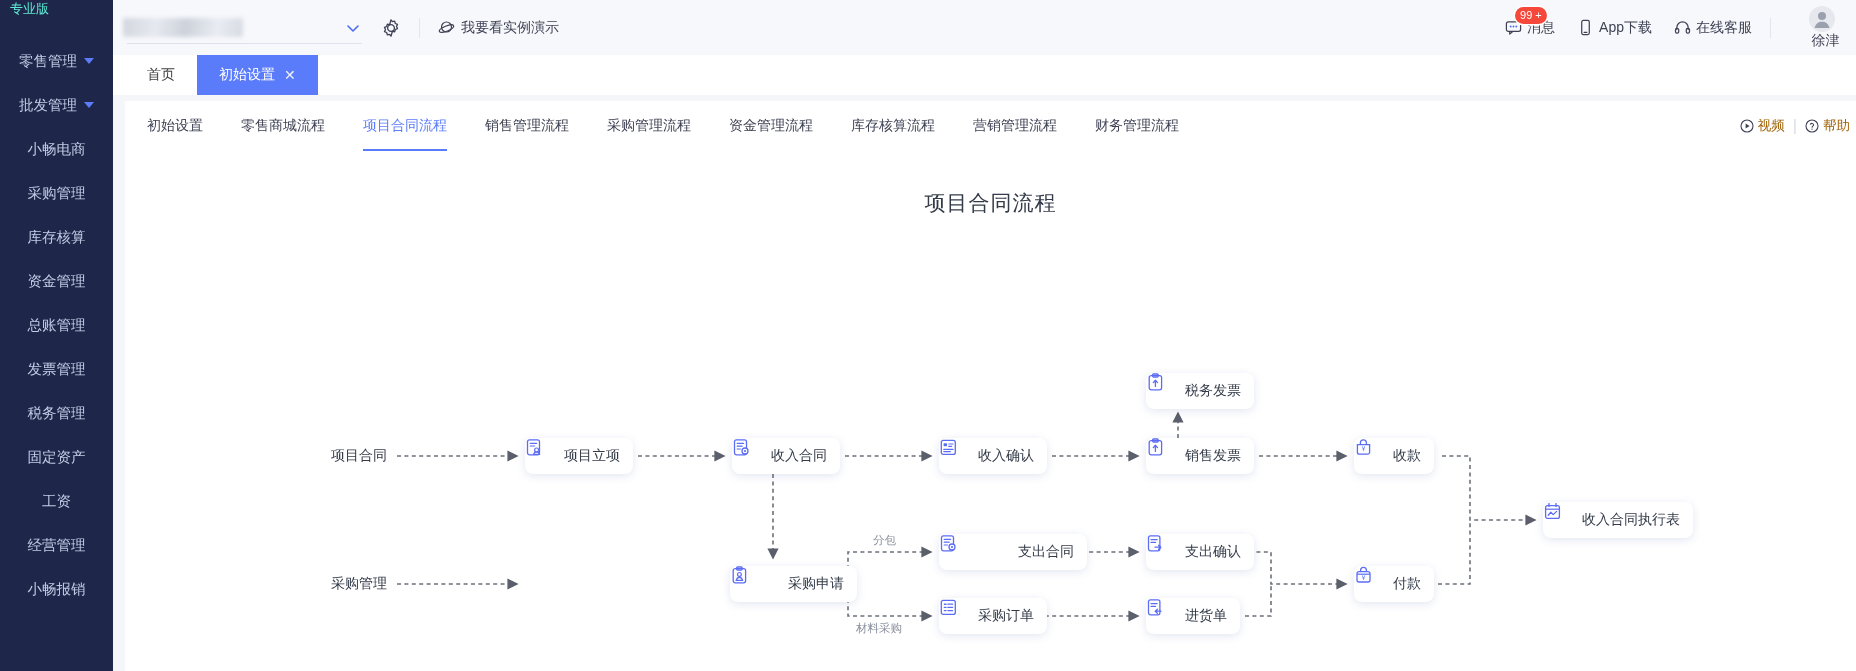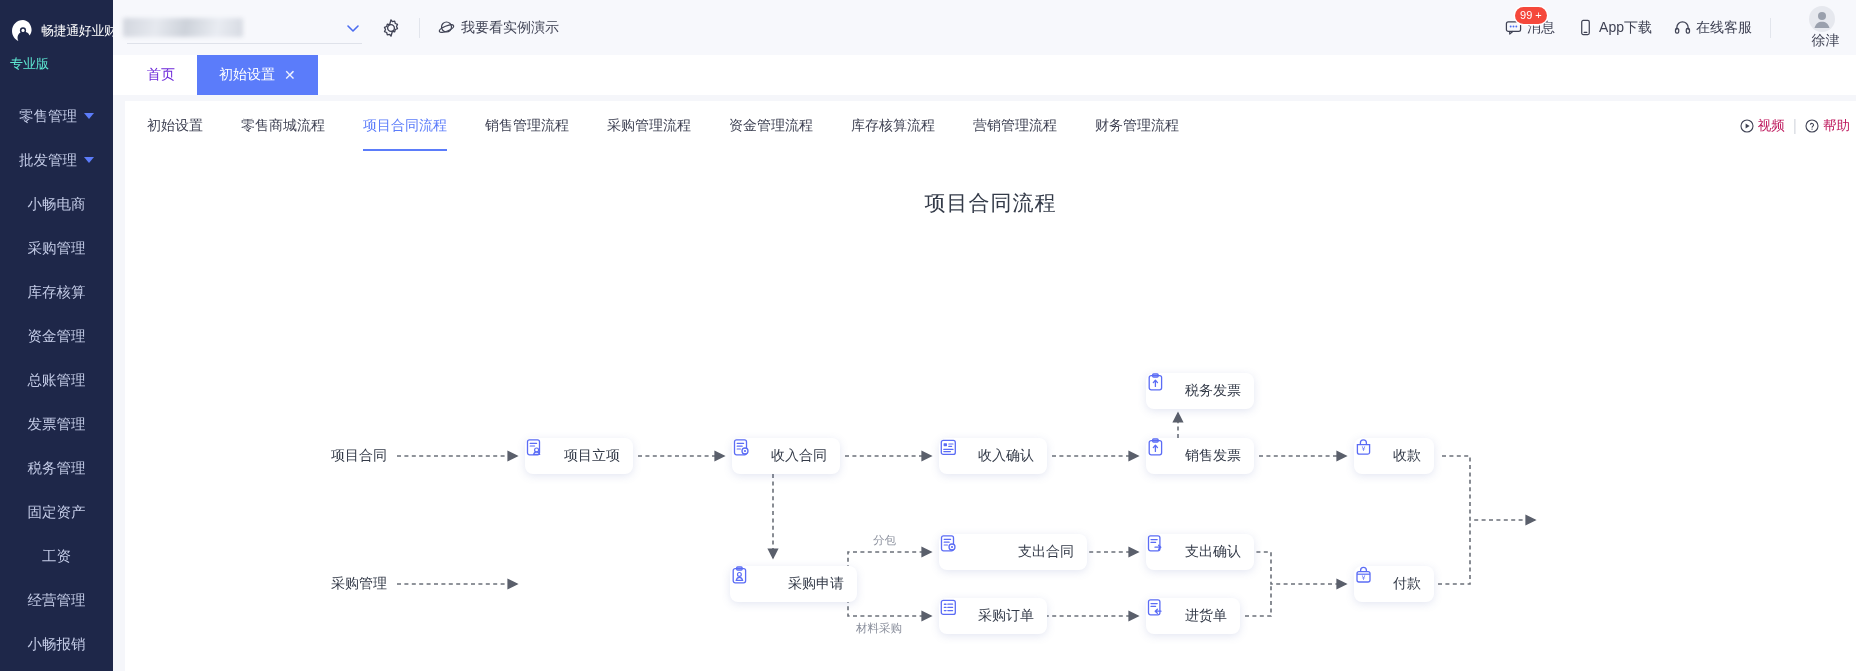--- a/index.html
+++ b/index.html
@@ -78,21 +78,21 @@
   }
   .uname { color: #3f4254; font-size: 14px; white-space: nowrap; }
 
   
   .tabstrip {
     height: 40px; min-height: 40px; background: #ffffff;
     display: flex; align-items: stretch; padding-left: 12px;
   }
   .tab {
     display: flex; align-items: center; padding: 0 22px;
-    font-size: 14px; color: #6d28d9; cursor: pointer;
+    font-size: 14px; color: #404040; cursor: pointer;
   }
   .tab.active { background: #5b7cfa; color: #ffffff; }
   .tab .tclose { margin-left: 9px; font-size: 14px; opacity: .9; }
 
   
   .content {
     flex: 1; margin: 6px 0 0 12px; background: #ffffff;
     position: relative; overflow: hidden;
   }
   .subnav {
@@ -102,21 +102,21 @@
   .subtab {
     font-size: 14px; color: #3f4254; margin-right: 38px;
     height: 50px; display: flex; align-items: center; cursor: pointer; position: relative;
     white-space: nowrap;
   }
   .subtab.active { color: #5b7cfa; }
   .subtab.active::after {
     content: ""; position: absolute; left: 0; right: 0; bottom: 0; height: 2px; background: #5b7cfa;
   }
   .subnav-right { margin-left: auto; display: flex; align-items: center; padding-right: 6px; }
-  .snr-link { display: flex; align-items: center; color: #be185d; font-size: 13.5px; cursor: pointer; }
+  .snr-link { display: flex; align-items: center; color: #a16207; font-size: 13.5px; cursor: pointer; }
   .snr-link .sl-ico { width: 14px; height: 14px; margin-right: 4px; }
   .snr-sep { color: #d9dce3; margin: 0 8px; }
 
   .diagram-title {
     text-align: center; font-size: 21px; color: #333a48; margin-top: 38px; letter-spacing: 1px;
   }
 
   
   .canvas { position: absolute; left: 0; top: 0; width: 1744px; height: 560px; }
   .canvas svg { position: absolute; left: 0; top: 0; }
@@ -137,32 +137,20 @@
   .edgelabel {
     position: absolute; font-size: 11.5px; color: #8a8f9c; white-space: nowrap;
   }
 </style>
 </head>
 <body>
 
 <div id="app">
 
   <aside class="sidebar">
-    <div class="brand">
-      <span class="brand-logo">
-        <svg viewBox="0 0 26 26" width="26" height="26">
-          <path d="M13 2 C6.9 2 2 6.9 2 13 c0 4.4 2.6 8.2 6.3 10 -1.2-2.4-1-5.3 .8-7.4 2.3-2.6 6.3-2.8 8.8-.5 .7 .6 1.2 1.4 1.5 2.3 1.8-1.9 2.6-4.6 2-7.2C20.6 5.6 17.1 2 13 2z" fill="#ffffff"></path>
-          <circle cx="13" cy="12.4" r="3.1" fill="#1e2749"></circle>
-          <circle cx="13" cy="12.4" r="1.6" fill="#ffffff"></circle>
-        </svg>
-      </span>
-      <span class="brand-text">
-        <div class="brand-name">畅捷通好业财</div>
-      </span>
-    </div>
     <div class="brand-sub">专业版</div>
 
     <nav class="menu">
       <div class="menu-item">
           <span class="mlabel">零售管理</span>
           <i class="caret"></i>
         </div>
       <div class="menu-item">
           <span class="mlabel">批发管理</span>
           <i class="caret"></i>
@@ -466,20 +454,32 @@
           <span class="nico">
             <svg viewBox="0 0 19 19" width="19" height="19">
               <path d="M3.4 6.6h12.2v7.6a2 2 0 01-2 2H5.4a2 2 0 01-2-2z" fill="none" stroke="#5b6cf5" stroke-width="1.3"></path>
               <path d="M6.4 6.6V4.8a3 3 0 016 0v1.8" fill="none" stroke="#5b6cf5" stroke-width="1.3"></path>
               <text x="9.5" y="13.4" font-size="6.4" fill="#5b6cf5" text-anchor="middle" font-family="DejaVu Sans">¥</text>
             </svg>
           </span>
           <span class="nlabel">收款</span>
         </div>
 
+        <div class="node" style="left:1418px; top:401px;">
+          <span class="nico">
+            <svg viewBox="0 0 19 19" width="19" height="19">
+              <rect x="2.6" y="3.6" width="13.8" height="12.8" rx="2" fill="none" stroke="#5b6cf5" stroke-width="1.3"></rect>
+              <line x1="2.6" y1="7.2" x2="16.4" y2="7.2" stroke="#5b6cf5" stroke-width="1.2"></line>
+              <line x1="6" y1="1.6" x2="6" y2="4.6" stroke="#5b6cf5" stroke-width="1.3" stroke-linecap="round"></line>
+              <line x1="13" y1="1.6" x2="13" y2="4.6" stroke="#5b6cf5" stroke-width="1.3" stroke-linecap="round"></line>
+              <path d="M5.2 13.2 L7.8 10.2 L10.2 12.6 L13.6 9.4" fill="none" stroke="#5b6cf5" stroke-width="1.3" stroke-linecap="round" stroke-linejoin="round"></path>
+            </svg>
+          </span>
+          <span class="nlabel">收入合同执行表</span>
+        </div>
 
         <div class="node" style="left:605px; top:465px;gap:19px;">
           <span class="nico">
             <svg viewBox="0 0 19 19" width="19" height="19">
               <rect x="3.2" y="2.6" width="12.4" height="14.2" rx="2" fill="none" stroke="#5b6cf5" stroke-width="1.3"></rect>
               <rect x="6.6" y="1" width="5.6" height="3" rx="1" fill="none" stroke="#5b6cf5" stroke-width="1.3"></rect>
               <circle cx="9.4" cy="8.4" r="1.9" fill="none" stroke="#5b6cf5" stroke-width="1.2"></circle>
               <path d="M6.2 14.4c.5-2 1.8-3 3.2-3s2.7 1 3.2 3z" fill="none" stroke="#5b6cf5" stroke-width="1.2"></path>
             </svg>
           </span>

